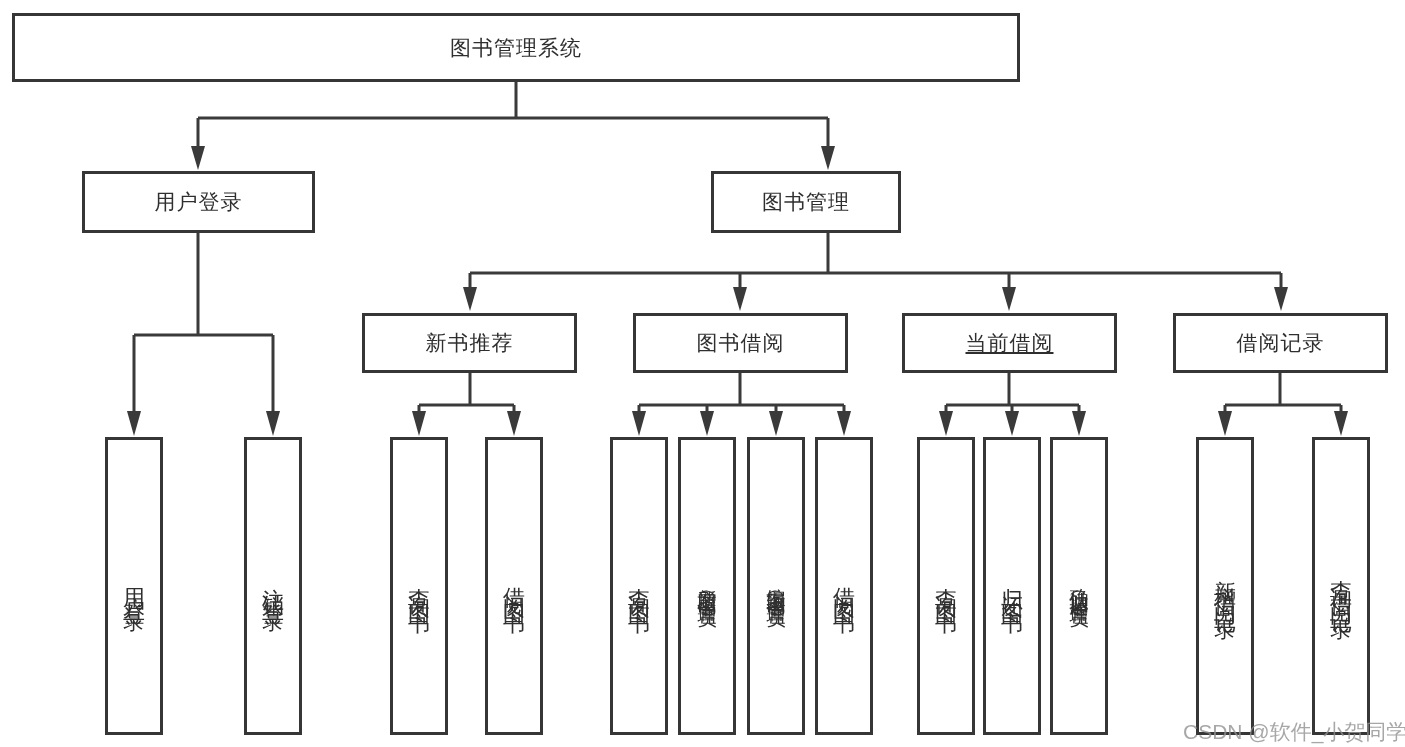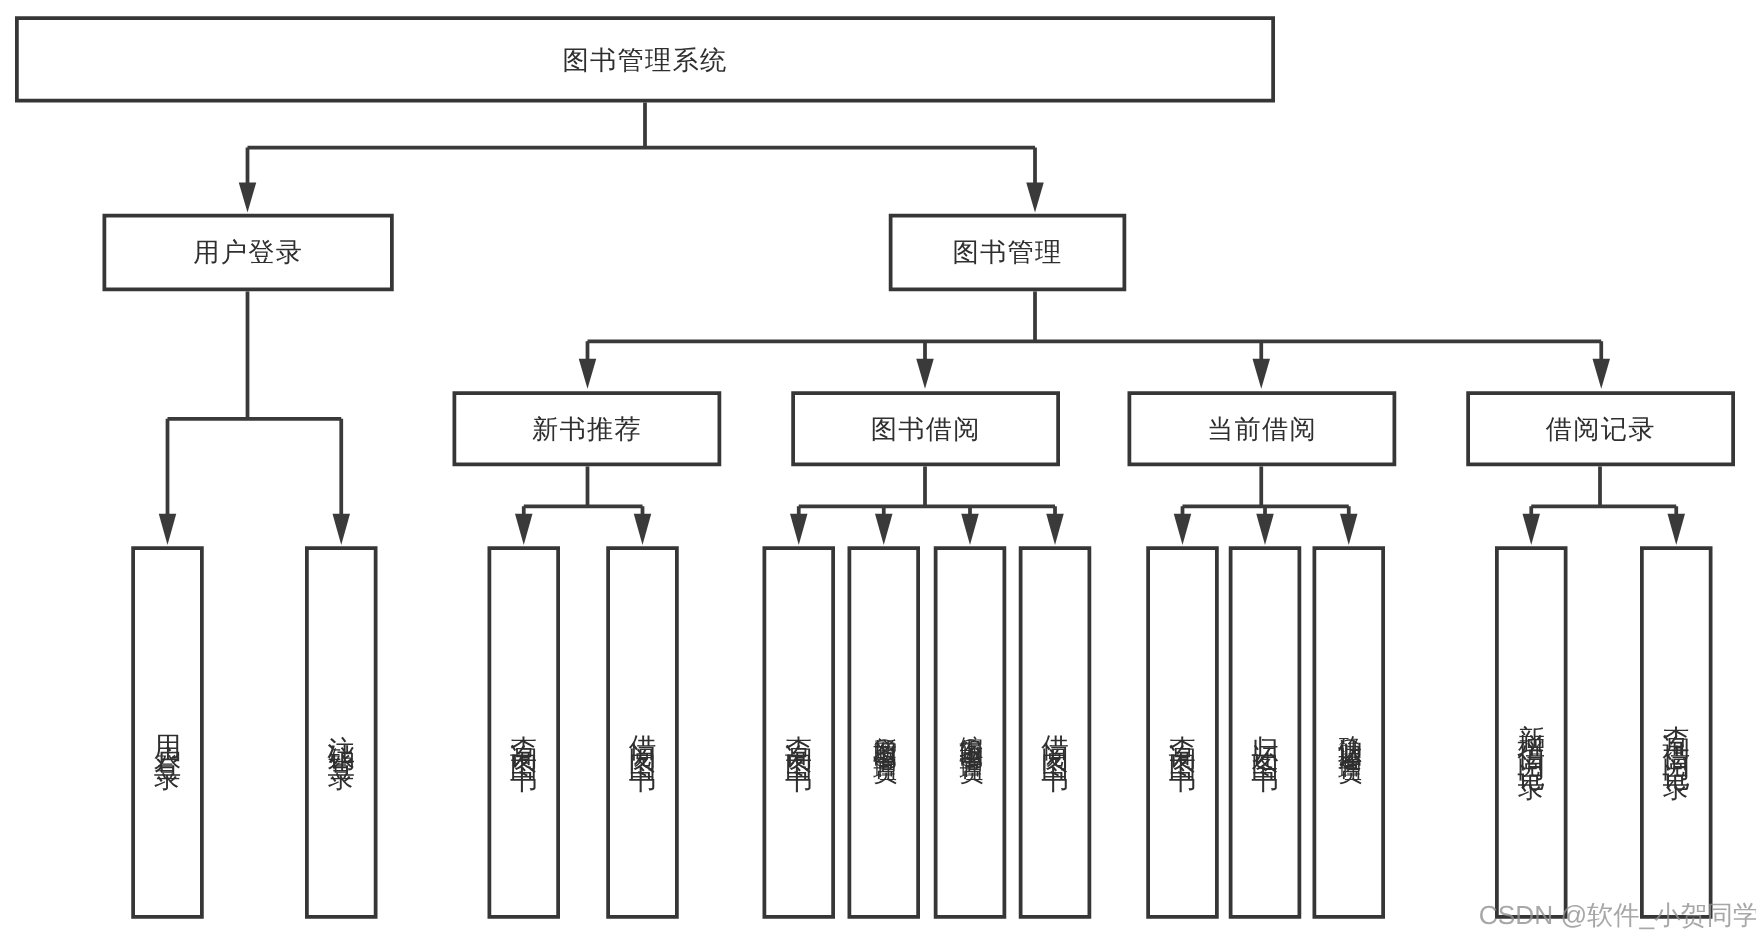--- a/index.html
+++ b/index.html
@@ -126,21 +126,21 @@
   <div class="node hnode l2" style="left:711px; width:190px;">
     <span>图书管理</span>
   </div>
 
   <div class="node hnode l3" style="left:362px;">
     <span>新书推荐</span>
   </div>
   <div class="node hnode l3" style="left:633px;">
     <span>图书借阅</span>
   </div>
-  <div class="node hnode l3" style="left:902px;">
+  <div class="node hnode l3" style="left:902px;text-decoration:underline;">
     <span>当前借阅</span>
   </div>
   <div class="node hnode l3" style="left:1173px;">
     <span>借阅记录</span>
   </div>
 
   <div class="node leaf" style="left:105px;">
     <span class="vlabel">用户登录</span>
   </div>
   <div class="node leaf" style="left:244px;">

